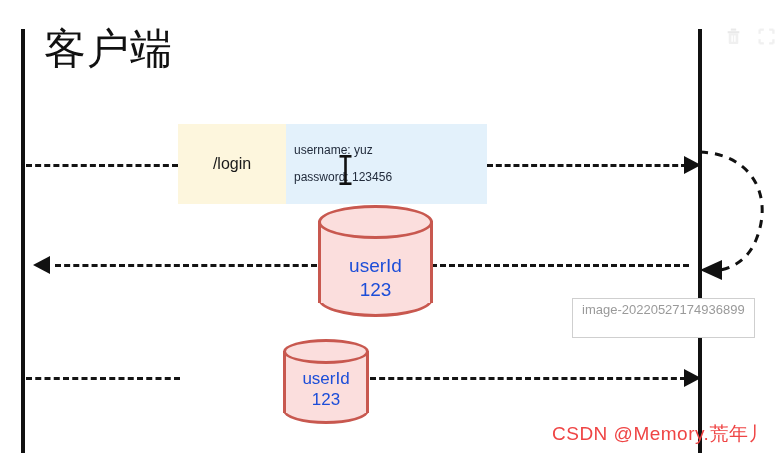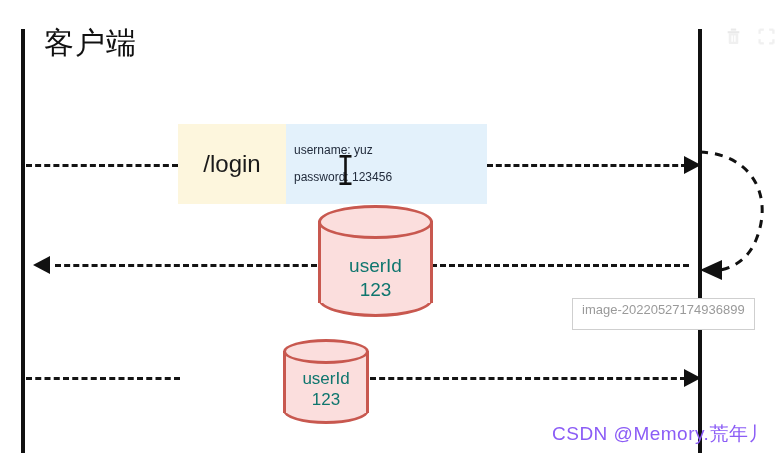--- a/index.html
+++ b/index.html
@@ -21,21 +21,21 @@
     position: absolute;
     width: 4px;
     background: #111111;
   }
   #lifeline-client { left: 21px;  top: 29px;  height: 424px; }
   #lifeline-server { left: 698px; top: 29px;  height: 424px; }
 
   
   .actor-title {
     position: absolute;
-    font-size: 30px;
+    font-size: 42px;
     font-weight: 400;
     color: #111111;
     letter-spacing: 1px;
     white-space: nowrap;
     line-height: 1;
   }
   #actor-client { left: 44px;  top: 28px; }
   #actor-server { left: 545px; top: 28px; }
 
   
@@ -85,21 +85,21 @@
     overflow: visible;
   }
 
   
   .note-box {
     position: absolute;
     box-sizing: border-box;
     display: flex;
     align-items: center;
     justify-content: center;
-    font-size: 24px;
+    font-size: 16px;
     color: #1a1a1a;
     white-space: pre;
   }
   .note-cream { background: #fdf6dd; }
   .note-blue  { background: #e3f1fb; color: #222c3c; }
 
   #box-login {
     left: 178px; top: 124px; width: 108px; height: 80px;
   }
   #box-credentials {
@@ -131,21 +131,21 @@
     box-sizing: border-box;
     background: #fbdedd;
     border: 3px solid #c8584f;
     border-radius: 50%;
   }
   .cyl-label {
     position: absolute;
     left: 0;
     width: 100%;
     text-align: center;
-    color: #0f766e;
+    color: #1d4ed8;
     line-height: 1.25;
     white-space: pre-line;
   }
 
   
   #cyl-big { left: 318px; top: 205px; width: 115px; height: 113px; }
   #cyl-big .cyl-body   { top: 16px;  width: 115px; height: 82px; }
   #cyl-big .cyl-bottom { top: 76px;  width: 115px; height: 36px; }
   #cyl-big .cyl-top    { top: 0px;   width: 115px; height: 34px; }
   #cyl-big .cyl-label  { top: 49px;  font-size: 19px; }
@@ -155,21 +155,21 @@
   #cyl-small .cyl-body   { top: 12px; width: 86px; height: 62px; }
   #cyl-small .cyl-bottom { top: 58px; width: 86px; height: 27px; }
   #cyl-small .cyl-top    { top: 0px;  width: 86px; height: 25px; }
   #cyl-small .cyl-label  { top: 29px; font-size: 17px; }
 
   
   #tooltip-filename {
     position: absolute;
     left: 572px;
     top: 298px;
-    padding: 3px 9px 12px 9px;
+    padding: 3px 9px 20px 9px;
     background: #ffffff;
     border: 1px solid #cfcfcf;
     font-size: 13px;
     color: #9a9a9a;
     white-space: nowrap;
     z-index: 5;
   }
 
   
   #text-cursor {
@@ -195,21 +195,21 @@
     height: 17px;
     opacity: 0.55;
   }
 
   
   #watermark {
     position: absolute;
     left: 552px;
     top: 421px;
     font-size: 19px;
-    color: #8b5cf6;
+    color: #ef4444;
     white-space: nowrap;
     letter-spacing: 0.5px;
   }
 </style>
 </head>
 <body>
 
 <div id="screen">
 
   <div class="lifeline" id="lifeline-client"></div>

